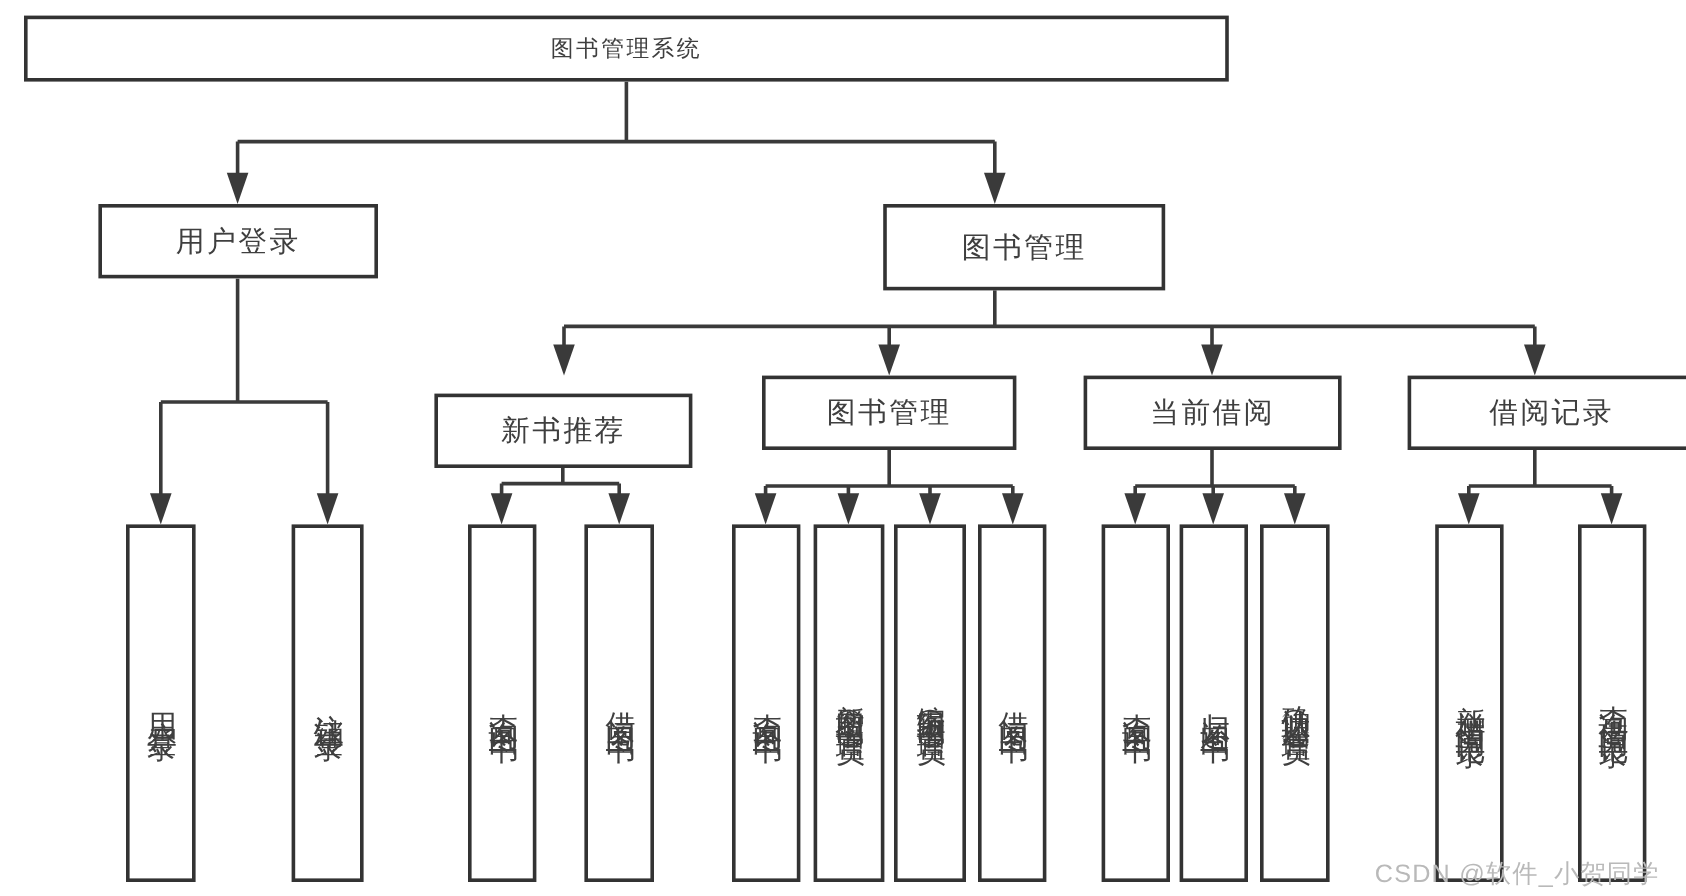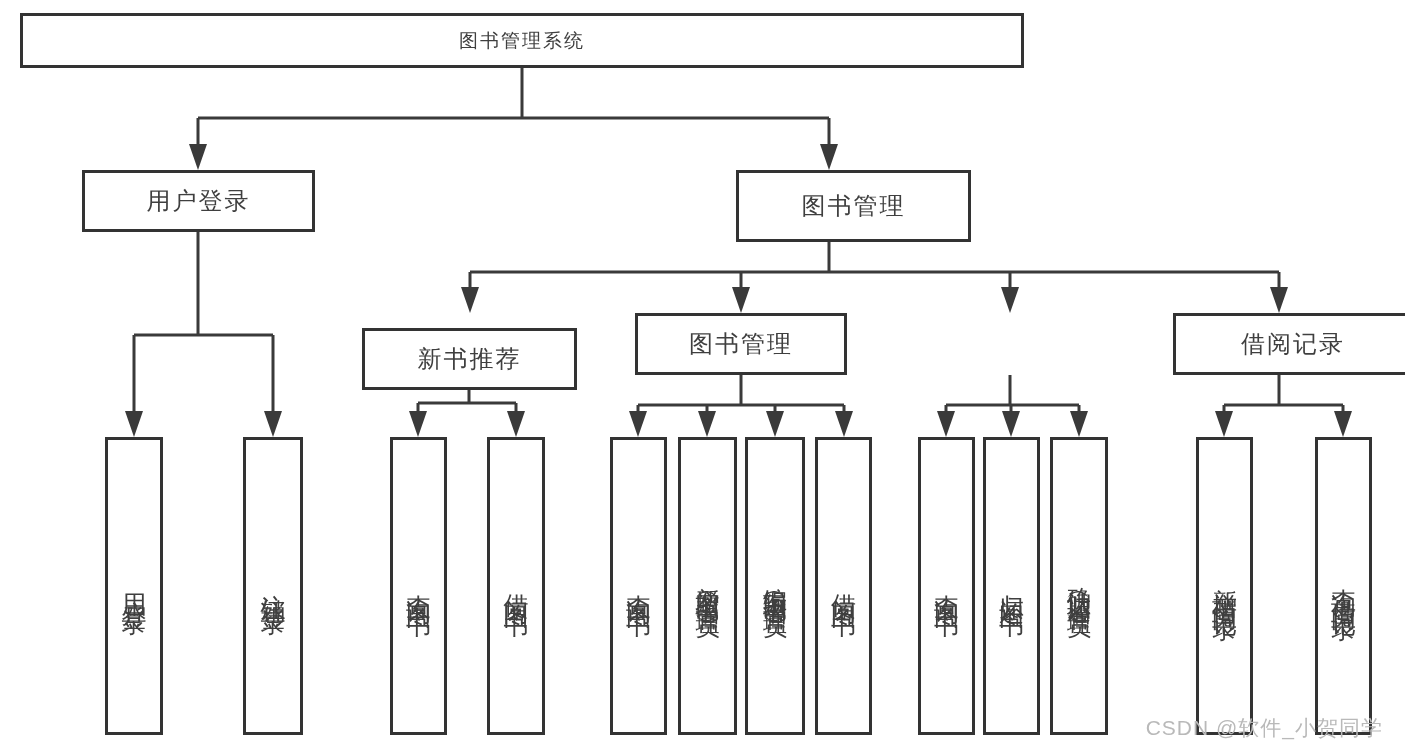--- a/index.html
+++ b/index.html
@@ -81,20 +81,23 @@
   <div class="node hnode" style="left:736px;top:170px;width:235px;height:72px">
     <span>图书管理</span>
   </div>
 
   <div class="node hnode" style="left:362px;top:328px;width:215px;height:62px">
     <span>新书推荐</span>
   </div>
   <div class="node hnode" style="left:635px;top:313px;width:212px;height:62px">
     <span>图书管理</span>
   </div>
+  <div class="node hnode" style="left:903px;top:313px;width:215px;height:62px">
+    <span>当前借阅</span>
+  </div>
   <div class="node hnode" style="left:1173px;top:313px;width:240px;height:62px">
     <span>借阅记录</span>
   </div>
 
   <div class="node vnode" style="left:105px;top:437px;width:58px;height:298px">
     <span>用户登录</span>
   </div>
   <div class="node vnode" style="left:243px;top:437px;width:60px;height:298px">
     <span>注销登录</span>
   </div>

